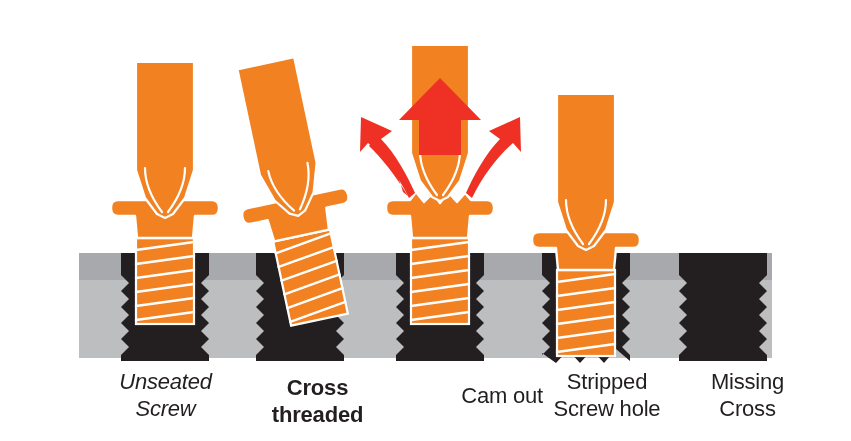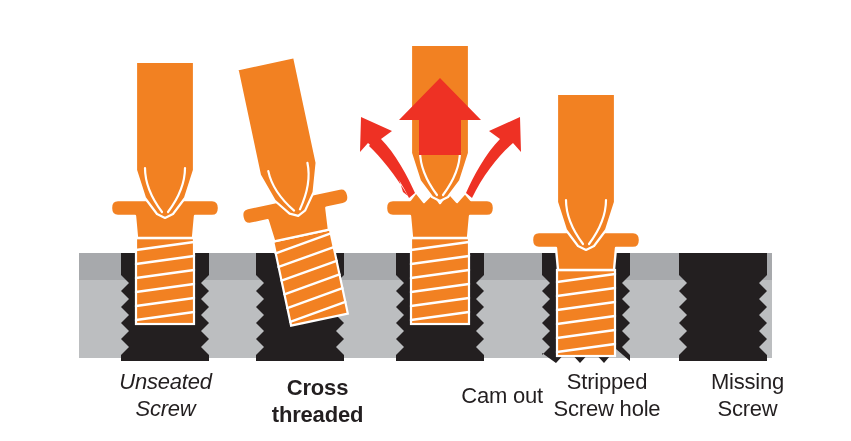--- a/index.html
+++ b/index.html
@@ -179,16 +179,16 @@
 
   <div class="caption-row">
     <div class="caption cap-unseated">Unseated
 Screw</div>
     <div class="caption cap-cross">Cross
 threaded</div>
     <div class="caption cap-camout">Cam out</div>
     <div class="caption cap-stripped">Stripped
 Screw hole</div>
     <div class="caption cap-missing">Missing
-Screw</div>
+Cross</div>
   </div>
 
 </div>
 
 </body></html>

